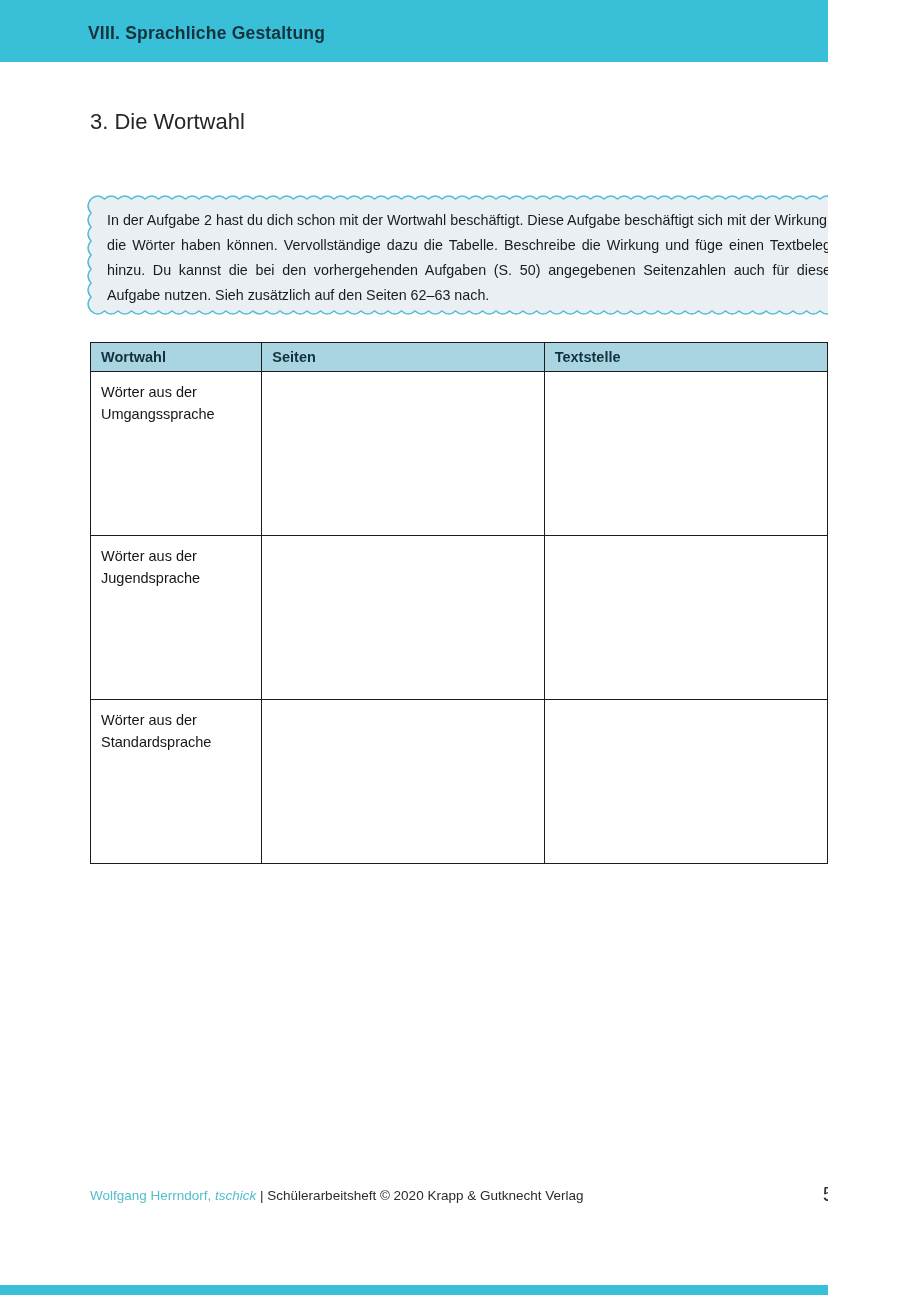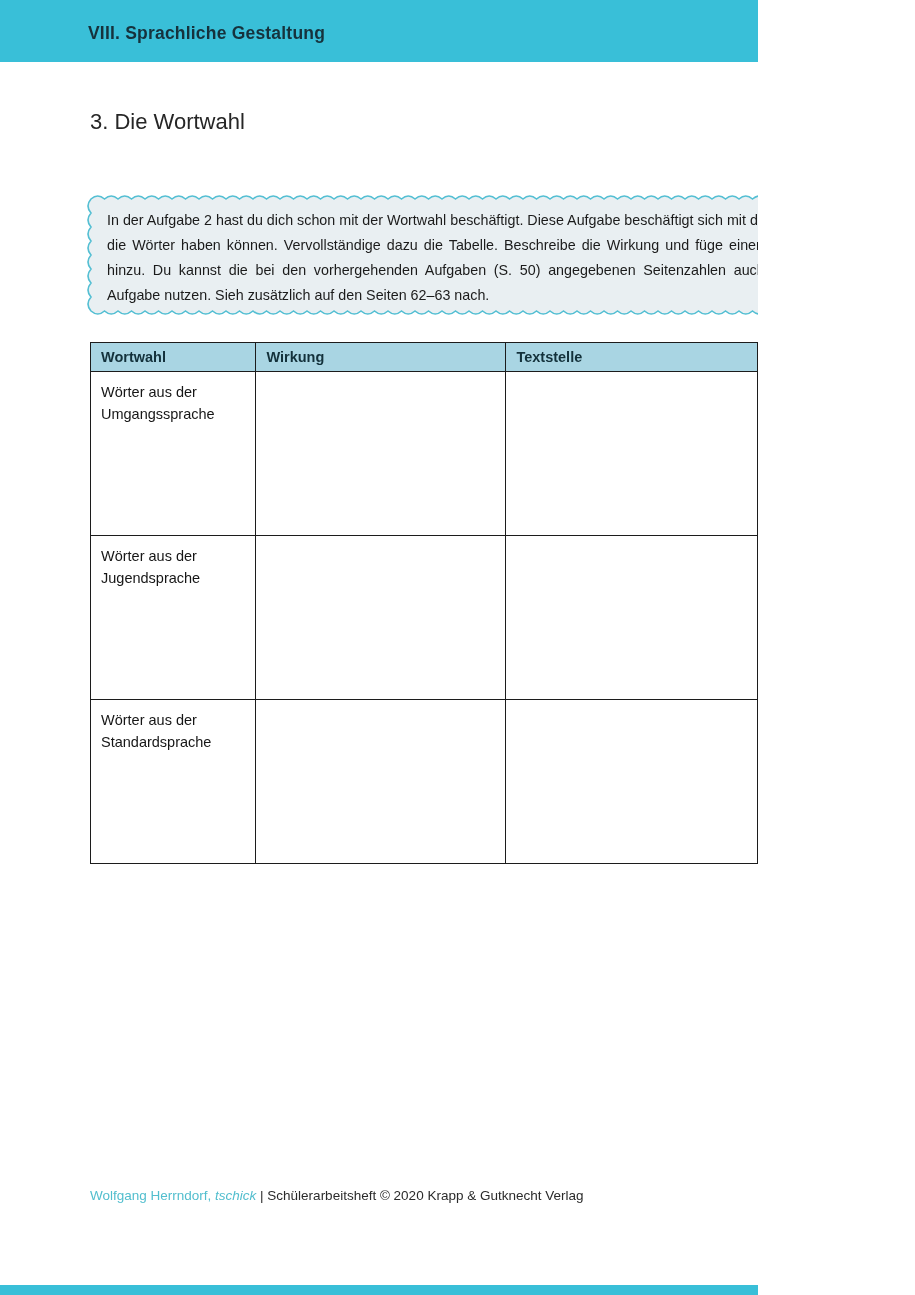--- a/index.html
+++ b/index.html
@@ -3,21 +3,21 @@
 <meta charset="utf-8">
 <style>
   html, body {
     margin: 0;
     padding: 0;
     background: #ffffff;
     font-family: "Liberation Sans", "DejaVu Sans", sans-serif;
   }
   .page {
     position: relative;
-    width: 758px;
+    width: 828px;
     height: 1295px;
     background: #ffffff;
     overflow: hidden;
   }
   
   .band {
     position: absolute;
     left: 0; top: 0;
     width: 915px;
     height: 62px;
@@ -165,21 +165,21 @@
 
   <table class="wortwahl-table">
     <colgroup>
       <col style="width:173px">
       <col style="width:292px">
       <col style="width:292px">
     </colgroup>
     <thead>
       <tr>
         <th>Wortwahl</th>
-        <th>Wirkung</th>
+        <th>Seiten</th>
         <th>Textstelle</th>
       </tr>
     </thead>
     <tbody>
       <tr>
         <td class="row-label">Wörter aus der
 Umgangssprache</td>
         <td class="answer"></td>
         <td class="answer"></td>
       </tr>

